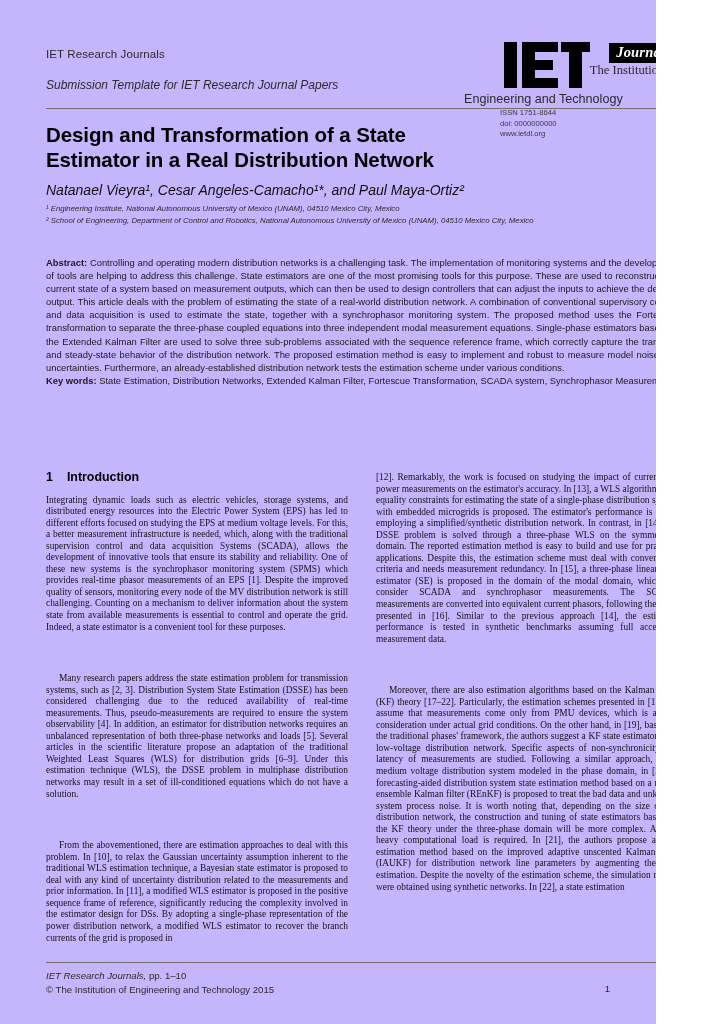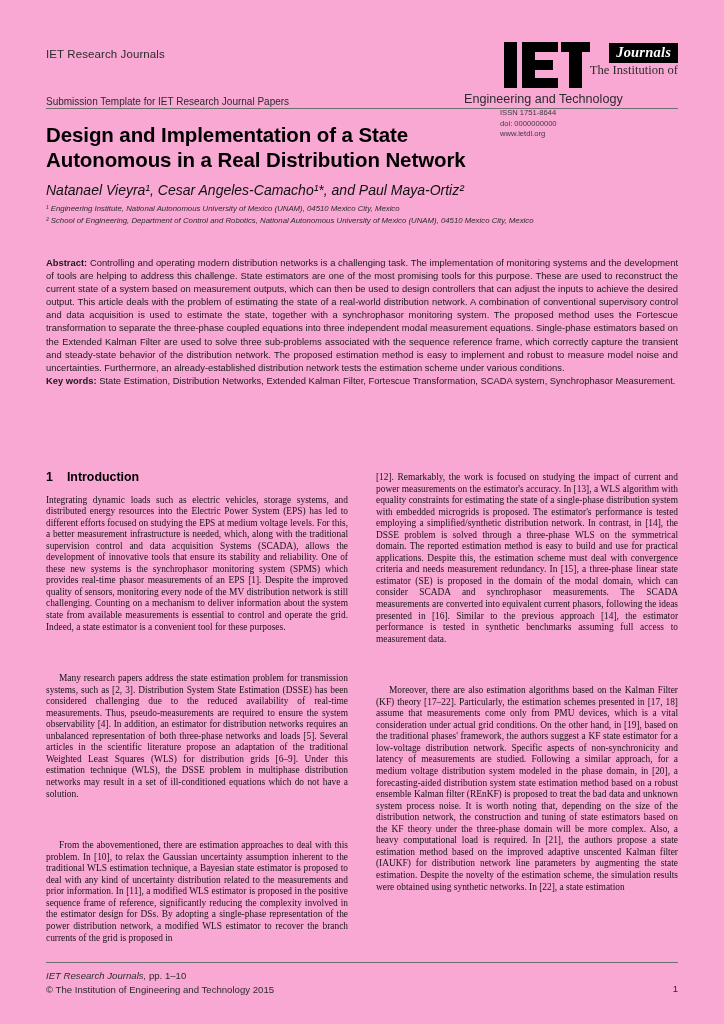--- a/index.html
+++ b/index.html
@@ -2,46 +2,47 @@
 <html><head>
 <meta charset="utf-8">
 <style>
   html, body {
     margin: 0;
     padding: 0;
     background: #ffffff;
   }
   .page {
     position: relative;
-    width: 724px;
+    width: 656px;
     height: 1024px;
-    background: #f9a8d4;
+    background: #c4b5fd;
     overflow: hidden;
     font-family: "Liberation Sans", sans-serif;
     color: #1a1a1a;
     box-sizing: border-box;
   }
 
   
   .masthead {
     position: absolute;
     left: 46px;
     top: 48px;
     width: 632px;
     height: 62px;
   }
   .journal-name {
     font-size: 11.5px;
     color: #2b2b2b;
     letter-spacing: 0.1px;
   }
   .submission-line {
-    font-size: 10px;
-    color: #2b2b2b;
-    margin-top: 36px;
+    font-size: 12px;
+    font-style: italic;
+    color: #2b2b2b;
+    margin-top: 18px;
   }
 
   
   .logo-block {
     position: absolute;
     right: 0;
     top: -6px;
     width: 214px;
     text-align: right;
   }
@@ -237,21 +238,21 @@
           <span class="journals-badge">Journals</span>
           <div class="institution">The Institution of</div>
         </span>
       </div>
       <div class="institution2">Engineering and Technology</div>
     </div>
   </div>
 
   <div class="rule rule-top"></div>
 
-  <div class="title">Design and Implementation of a State Autonomous in a Real Distribution Network</div>
+  <div class="title">Design and Transformation of a State Estimator in a Real Distribution Network</div>
 
   <div class="issn-block">
     <div>ISSN 1751-8644</div>
     <div>doi: 0000000000</div>
     <div>www.ietdl.org</div>
   </div>
 
   <div class="authors">Natanael Vieyra¹, Cesar Angeles-Camacho¹*, and Paul Maya-Ortiz²</div>
   <div class="affils">
     <div>¹ Engineering Institute, National Autonomous University of Mexico (UNAM), 04510 Mexico City, Mexico</div>

